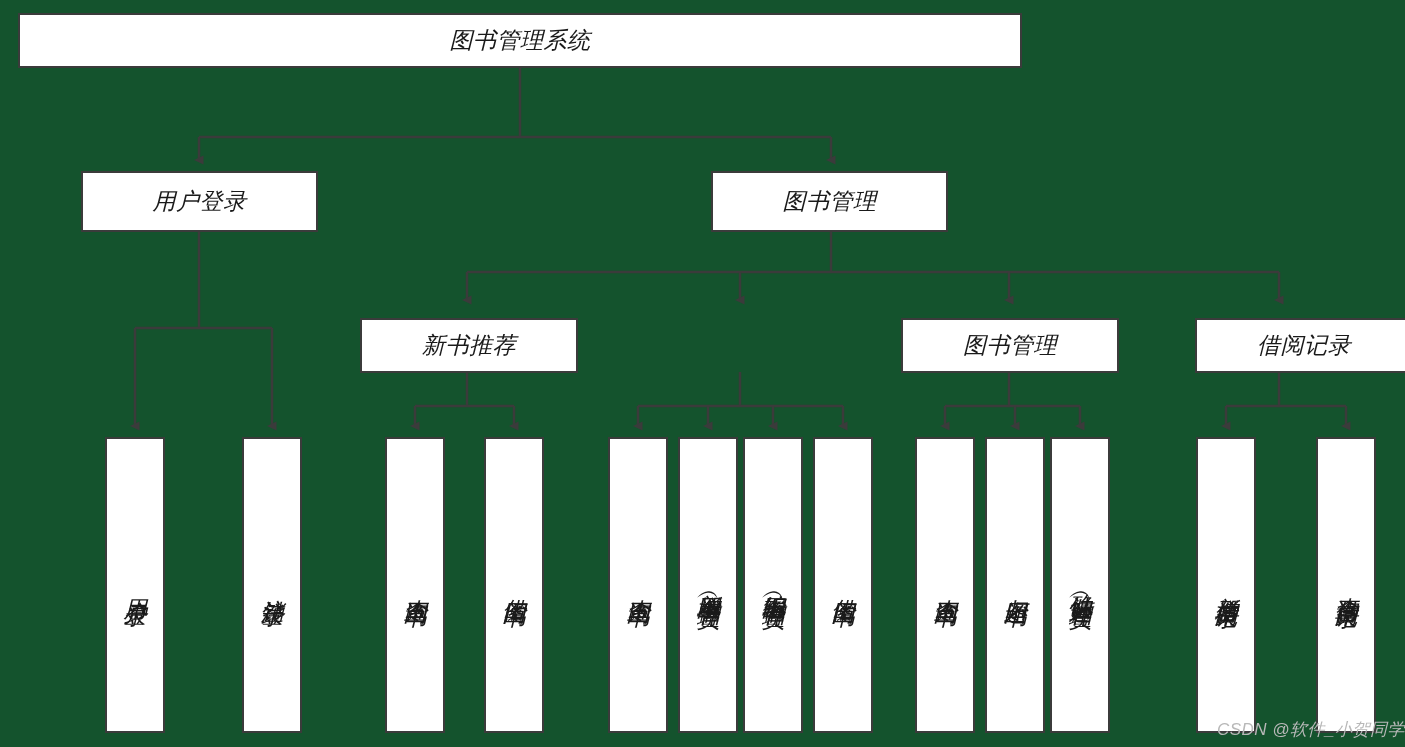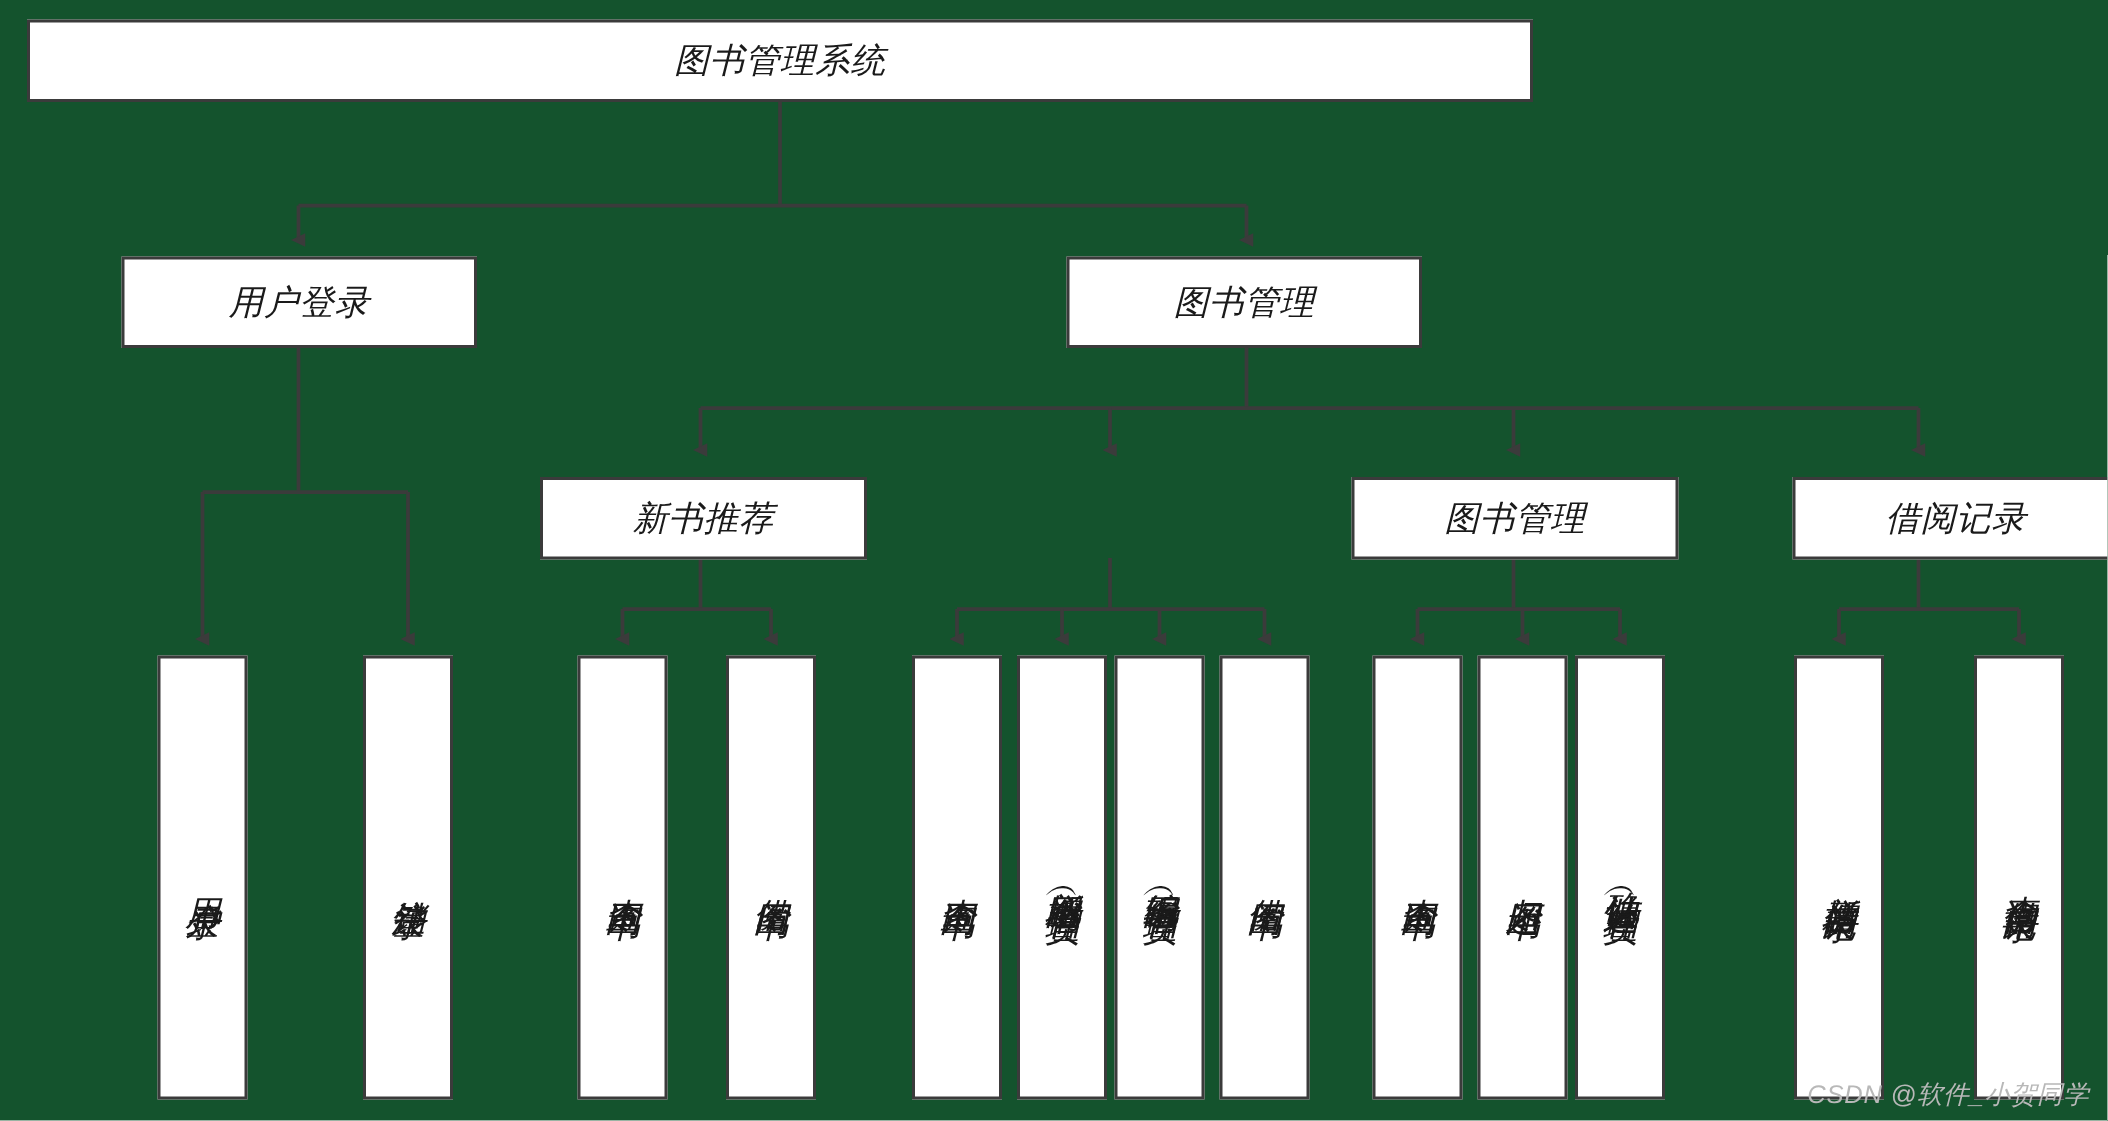--- a/index.html
+++ b/index.html
@@ -51,21 +51,21 @@
   }
   .node.vert .lbl {
     writing-mode: vertical-rl;
     text-orientation: upright;
     font-size: 23px;
     letter-spacing: 2px;
     line-height: 1;
   }
   .watermark {
     position: absolute;
-    right: 12px;
+    right: 0;
     bottom: 6px;
     font-size: 17px;
     color: #b8b8b8;
     white-space: nowrap;
     letter-spacing: 0.5px;
   }
 </style>
 </head>
 <body>
 

